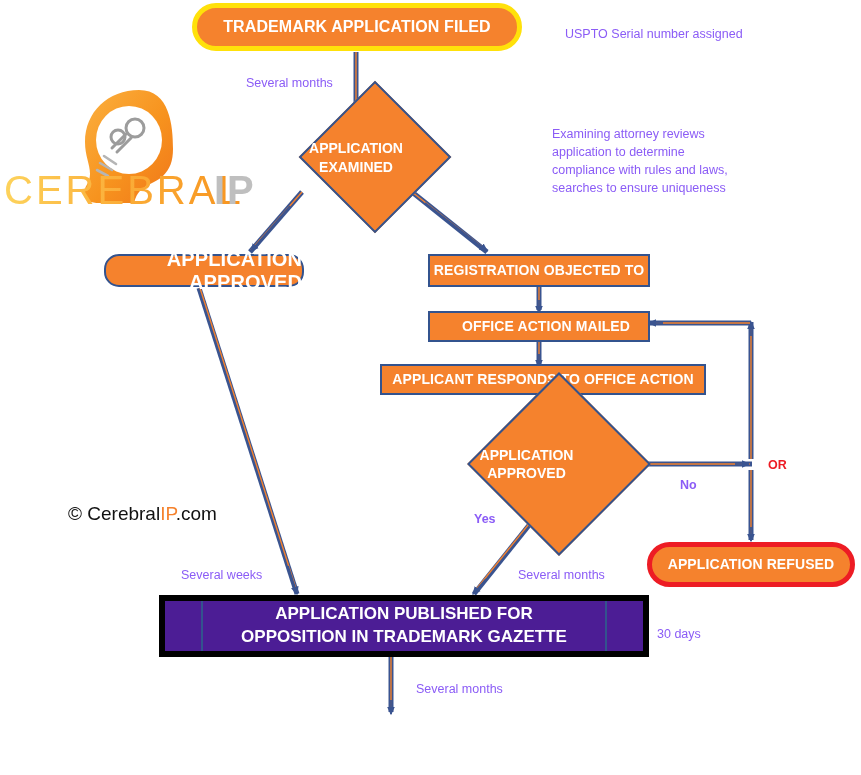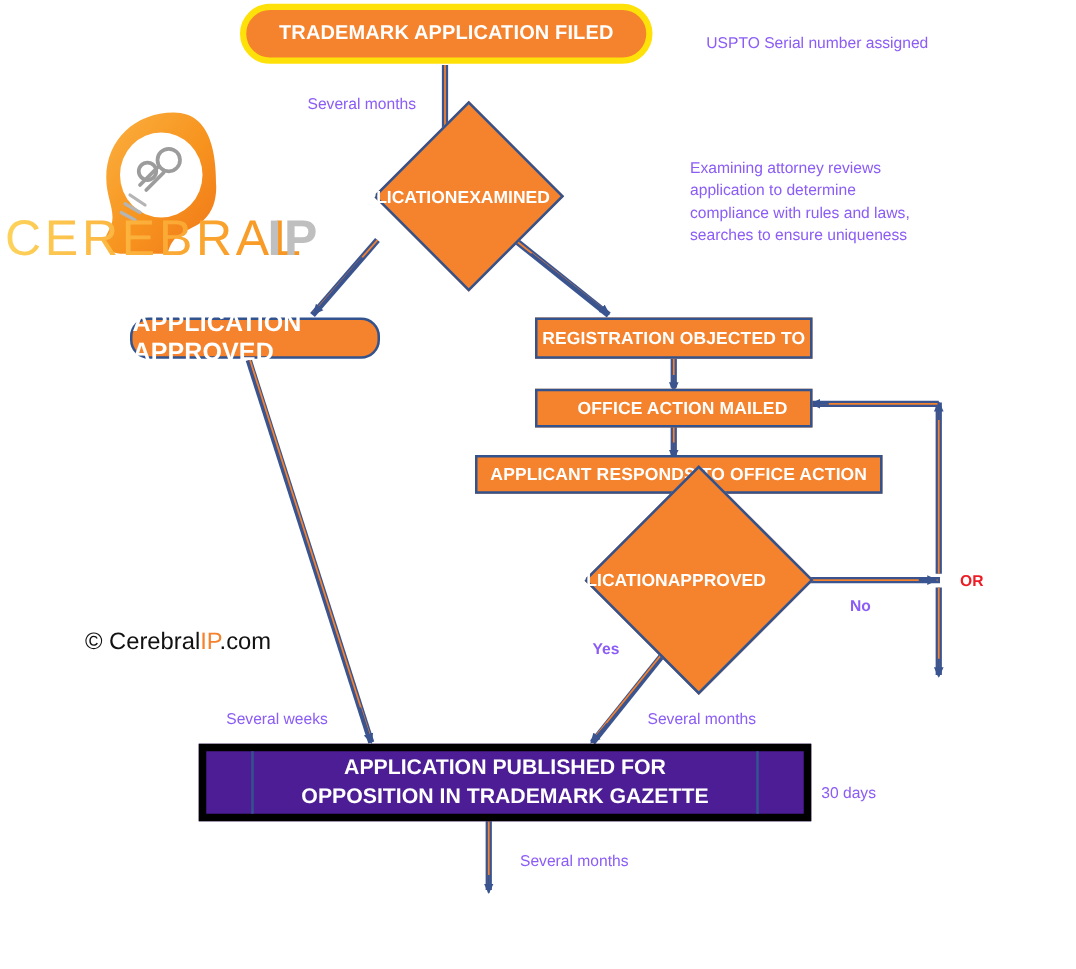--- a/index.html
+++ b/index.html
@@ -2,34 +2,34 @@
 <html><head>
 <meta charset="utf-8">
 <style>
   html,body{margin:0;padding:0;background:#ffffff;}
   body{width:861px;height:775px;overflow:hidden;
        font-family:"Liberation Sans","DejaVu Sans",sans-serif;}
   #stage{position:relative;width:861px;height:775px;background:#fff;}
 
   
   .node{position:absolute;box-sizing:border-box;display:flex;align-items:center;
-        justify-content:center;text-align:left;color:#ffffff;font-weight:bold;
+        justify-content:center;text-align:right;color:#ffffff;font-weight:bold;
         letter-spacing:.1px;line-height:1.15;z-index:5;}
   .rect{background:#F5822D;border:2px solid #33538E;}
   .pill{background:#F5822D;}
   .pill.yellow{border:5px solid #FFE10A;border-radius:999px;}
   .pill.red{border:5px solid #ED1C24;border-radius:999px;}
   .pill.green{border:5px solid #10A53B;border-radius:999px;}
 
   
   .diamond{position:absolute;z-index:5;}
   .diamond .shape{position:absolute;inset:0;background:#F5822D;
                   border:2px solid #33538E;
                   transform:rotate(45deg);box-sizing:border-box;}
-  .diamond .label{position:absolute;inset:0;display:flex;flex-direction:row;
+  .diamond .label{position:absolute;inset:0;display:flex;flex-direction:column;
                   align-items:center;justify-content:center;color:#fff;
                   font-weight:bold;line-height:1.3;z-index:2;}
 
   
   .predef{position:absolute;background:#4c1d95;border:6px solid #000000;
           box-sizing:border-box;z-index:5;}
   .predef .rule{position:absolute;top:0;bottom:0;width:2px;background:#33538E;}
   .predef .ptext{position:absolute;inset:0;display:flex;flex-direction:column;
                  align-items:center;justify-content:center;color:#fff;
                  font-weight:bold;font-size:17px;line-height:1.35;}
@@ -201,20 +201,23 @@
   </div>
 
   <div class="diamond" style="left:424px;top:419px;width:205px;height:90px;">
     <div class="shape" style="left:70px;top:-20px;width:130px;height:130px;"></div>
     <div class="label" style="font-size:14px;">
       <span>APPLICATION</span>
       <span>APPROVED</span>
     </div>
   </div>
 
+  <div class="node pill red" style="left:647px;top:542px;width:208px;height:45px;font-size:14px;">
+    <span>APPLICATION REFUSED</span>
+  </div>
 
   <div class="predef" style="left:159px;top:595px;width:490px;height:62px;">
     <div class="rule" style="left:36px;"></div>
     <div class="rule" style="right:36px;"></div>
     <div class="ptext">
       <span>APPLICATION PUBLISHED FOR</span>
       <span>OPPOSITION IN TRADEMARK GAZETTE</span>
     </div>
   </div>
 

